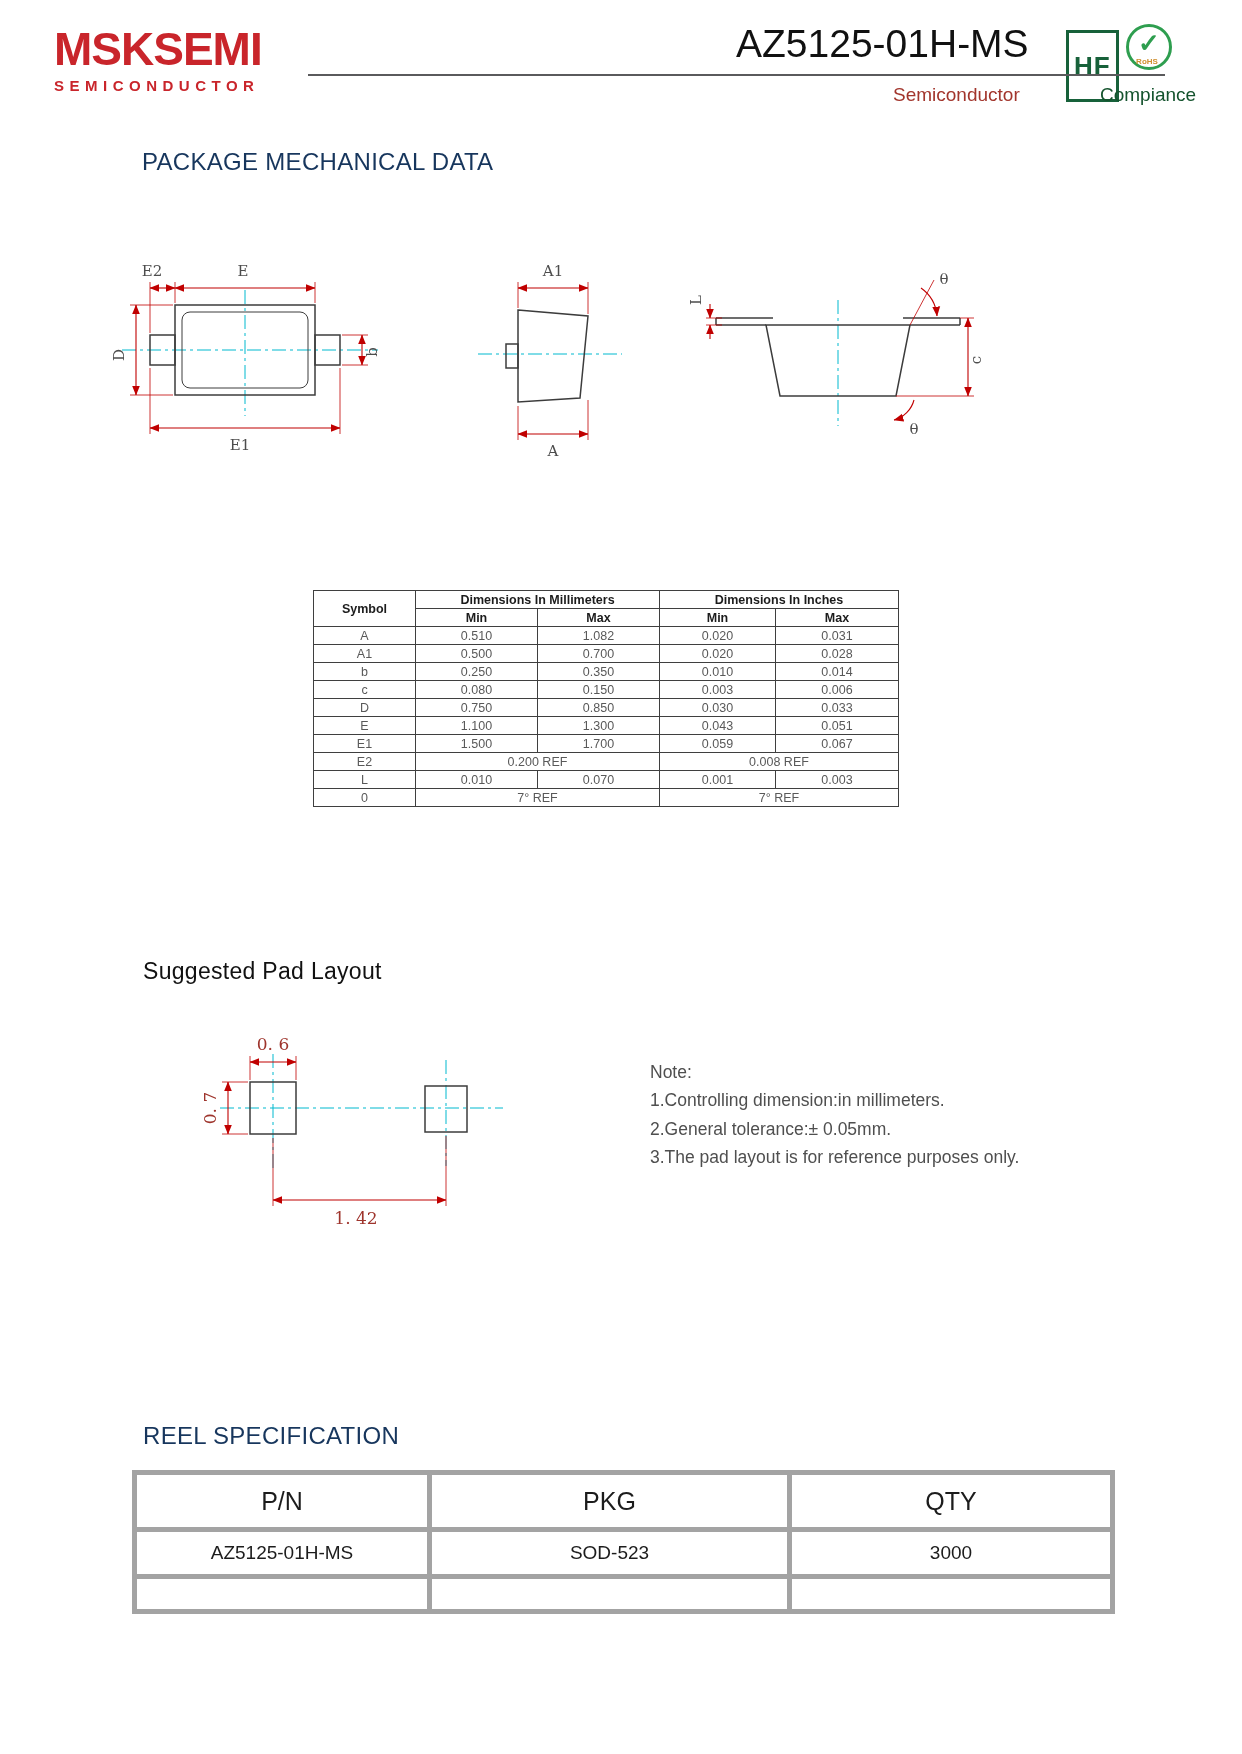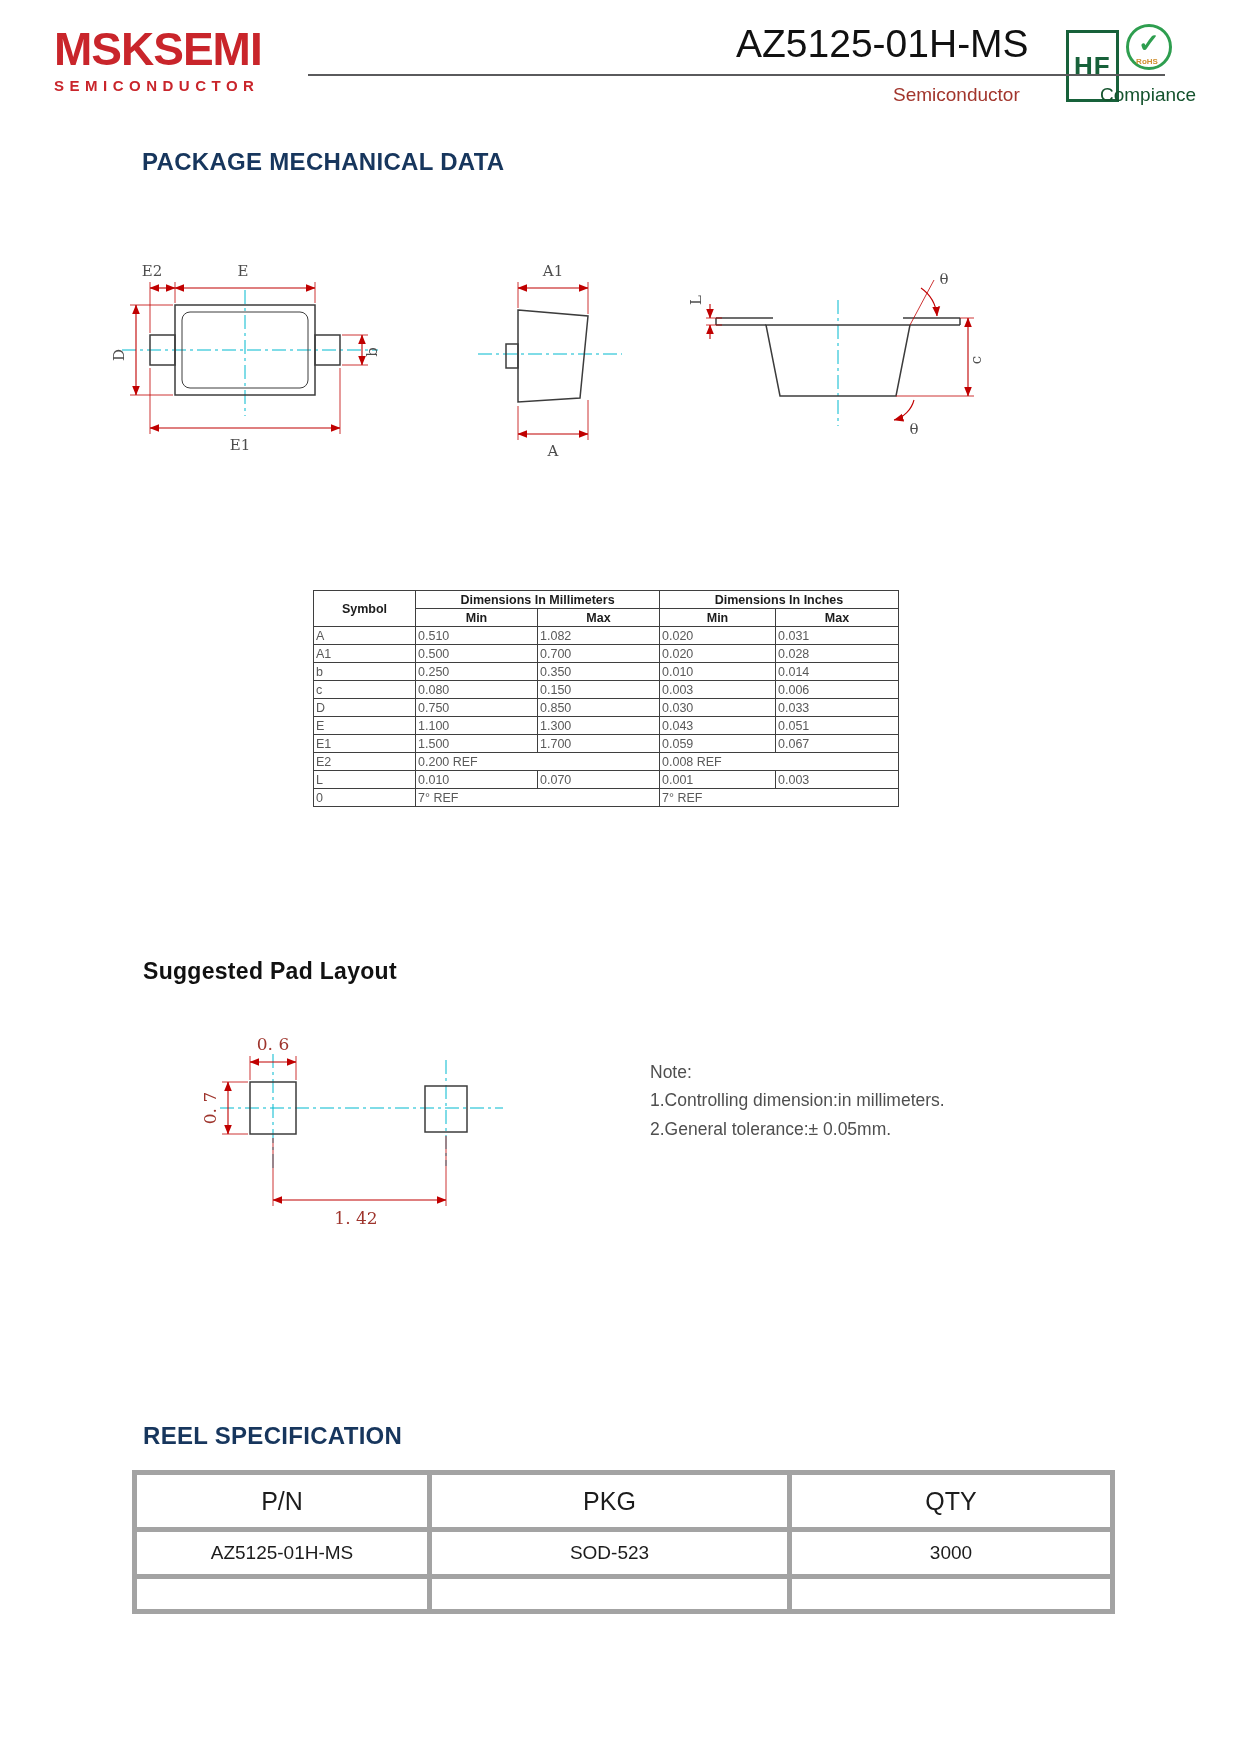--- a/index.html
+++ b/index.html
@@ -15,42 +15,42 @@
             font-size:26px;font-weight:bold;line-height:1;padding:20px 5px;letter-spacing:1px}
   .rohs-icon{position:absolute;left:1126px;top:24px;width:46px;height:46px;border:3px solid #2e9e4f;
              border-radius:50%;box-sizing:border-box;display:flex;align-items:center;justify-content:center}
   .rohs-check{color:#2e9e4f;font-size:26px;font-weight:bold;line-height:1;margin-top:-9px}
   .rohs-text{position:absolute;bottom:1px;left:0;right:4px;text-align:center;font-size:8px;font-weight:bold;color:#cf9030}
   .header-rule{position:absolute;left:308px;top:74px;width:857px;height:2px;background:#5a5a5c}
   .sub-semi{position:absolute;left:893px;top:84px;font-size:19px;color:#a2352c}
   .sub-comp{position:absolute;left:1100px;top:84px;font-size:19px;color:#14532d}
 
   
-  .sec-title{position:absolute;font-size:24px;font-weight:bold;color:#17365d;letter-spacing:.3px}
+  .sec-title{position:absolute;font-size:24px;font-weight:normal;color:#17365d;letter-spacing:.3px}
   #sec-mech{left:142px;top:148px}
   #sec-pad{left:143px;top:958px;color:#111;font-size:23px}
   #sec-reel{left:143px;top:1422px}
 
   
   .drawing{position:absolute}
   #draw-front{left:100px;top:248px}
   #draw-side{left:460px;top:248px}
   #draw-profile{left:688px;top:248px}
   #draw-pad{left:188px;top:1018px}
   .body-line{fill:none;stroke:#3c3c3c;stroke-width:1.5}
   .body-thin{fill:none;stroke:#3c3c3c;stroke-width:1}
   .cl{stroke:#00b9cf;stroke-width:1;stroke-dasharray:14 4 3 4;fill:none}
   .dim{stroke:#c00000;stroke-width:1.1;fill:none}
   .ext{stroke:#c00000;stroke-width:.8;fill:none}
   .dlabel{font-family:"DejaVu Serif",serif;font-size:15px;fill:#4d4d4d}
   .padnum{font-family:"DejaVu Serif",serif;font-size:17px;fill:#9e342c}
 
   
   .dim-table{position:absolute;left:313px;top:590px;border-collapse:collapse;table-layout:fixed;
-             font-size:12.5px;color:#595959}
+             text-align:center;font-size:12.5px;color:#595959}
   .dim-table th,.dim-table td{border:1px solid #3f3f3f;padding:0 2px;height:17px;overflow:hidden}
   .dim-table th{color:#1c1c1c;font-weight:bold}
 
   
   .note{position:absolute;left:650px;top:1058px;font-size:17.5px;color:#4f4f4f;line-height:1.62}
 
   
   .reel-table{position:absolute;left:132px;top:1470px;width:978px;border-collapse:collapse;
               text-align:center;color:#1c1c1c;table-layout:fixed}
   .reel-table td{border:5px solid #a3a3a3}
@@ -292,20 +292,21 @@
   </g>
   <text class="padnum" x="85" y="32" text-anchor="middle">0. 6</text>
   <text class="padnum" x="28" y="90" text-anchor="middle" transform="rotate(-90 28 90)">0. 7</text>
   <text class="padnum" x="168" y="206" text-anchor="middle">1. 42</text>
 </svg>
 
 <div class="note">
   <div>Note:</div>
   <div>1.Controlling dimension:in millimeters.</div>
   <div>2.General tolerance:± 0.05mm.</div>
+  <div>3.The pad layout is for reference purposes only.</div>
 </div>
 
 <table class="reel-table">
   <colgroup>
       <col style="width:295px">
       <col style="width:360px">
       <col style="width:323px">
     </colgroup>
   <tbody>
       <tr class="reel-head">

